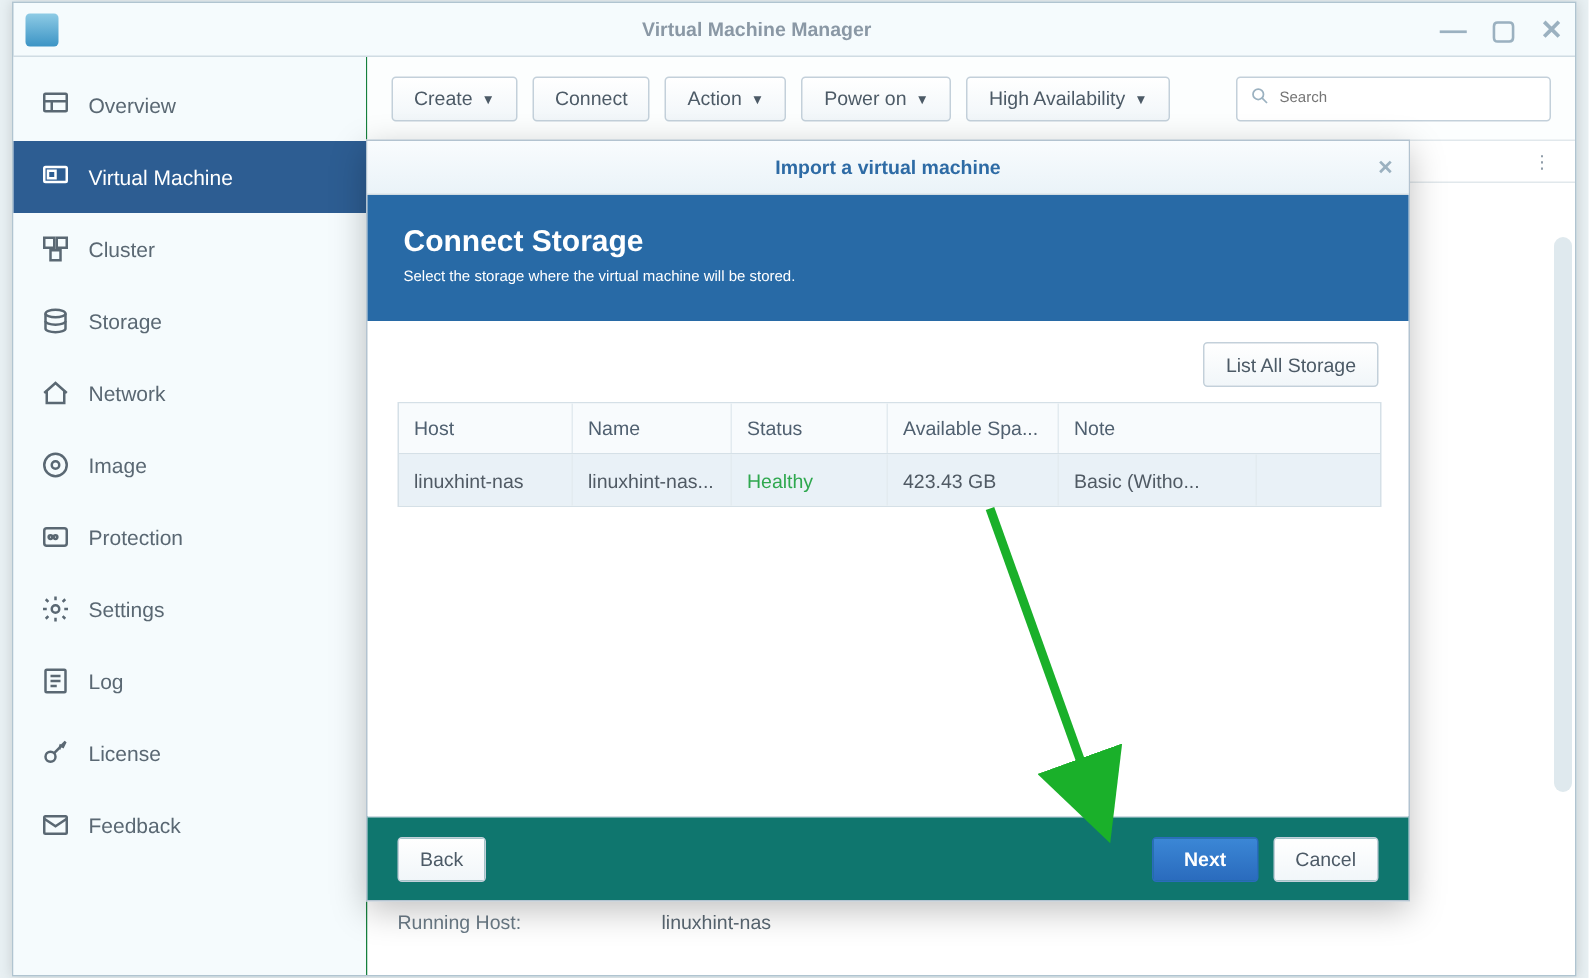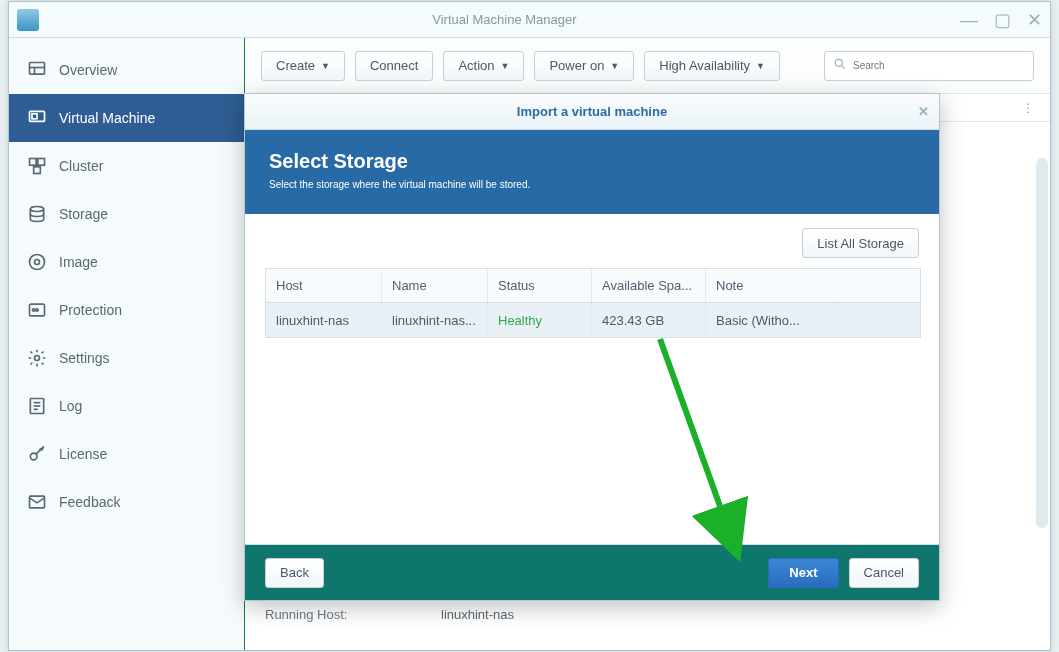--- a/index.html
+++ b/index.html
@@ -24,21 +24,21 @@
       flex-direction: column;
       position: relative;
     }
     .titlebar {
       height: 36px;
       display: flex;
       align-items: center;
       padding: 0 8px;
       border-bottom: 1px solid #d0dce3;
       color: #8a98a5;
-      font-weight: 400;
+      font-weight: 700;
     }
     .titlebar .app-icon {
       width: 22px; height: 22px;
       background: linear-gradient(#8ecbe5,#3c94c5);
       border-radius: 3px;
       margin-right: 10px;
     }
     .titlebar .title { flex: 1; text-align: center; }
     .win-controls { display: flex; gap: 16px; color: #9bb1c0; font-size: 18px; }
     .win-controls span { cursor: pointer; line-height: 1; }
@@ -211,20 +211,29 @@
       </div>
       <div class="side-item">
         <span class="side-icon">
           <svg width="20" height="20" viewBox="0 0 24 24" fill="none" stroke="currentColor" stroke-width="2">
               <ellipse cx="12" cy="6" rx="8" ry="3"></ellipse>
               <path d="M4 6v12c0 1.7 3.6 3 8 3s8-1.3 8-3V6"></path>
               <path d="M4 12c0 1.7 3.6 3 8 3s8-1.3 8-3"></path>
             </svg>
         </span>
         <span class="side-label">Storage</span>
+      </div>
+      <div class="side-item">
+        <span class="side-icon">
+          <svg width="20" height="20" viewBox="0 0 24 24" fill="none" stroke="currentColor" stroke-width="2">
+              <path d="M3 12l9-8 9 8"></path>
+              <path d="M5 10v10h14V10"></path>
+            </svg>
+        </span>
+        <span class="side-label">Network</span>
       </div>
       <div class="side-item">
         <span class="side-icon">
           <svg width="20" height="20" viewBox="0 0 24 24" fill="none" stroke="currentColor" stroke-width="2">
               <circle cx="12" cy="12" r="9"></circle>
               <circle cx="12" cy="12" r="3"></circle>
             </svg>
         </span>
         <span class="side-label">Image</span>
       </div>
@@ -331,21 +340,21 @@
     </div>
   </div>
 </div>
 
 <div class="modal">
   <div class="modal-title">
     <span>Import a virtual machine</span>
     <span class="close">✕</span>
   </div>
   <div class="modal-banner">
-    <h2>Select Storage</h2>
+    <h2>Connect Storage</h2>
     <p>Select the storage where the virtual machine will be stored.</p>
   </div>
   <div class="modal-mid">
     <div class="mid-top">
       <button class="btn">List All Storage</button>
     </div>
     <div class="storage-table">
       <div class="storage-head">
         <div class="cell c-host">Host</div>
         <div class="cell c-name">Name</div>

